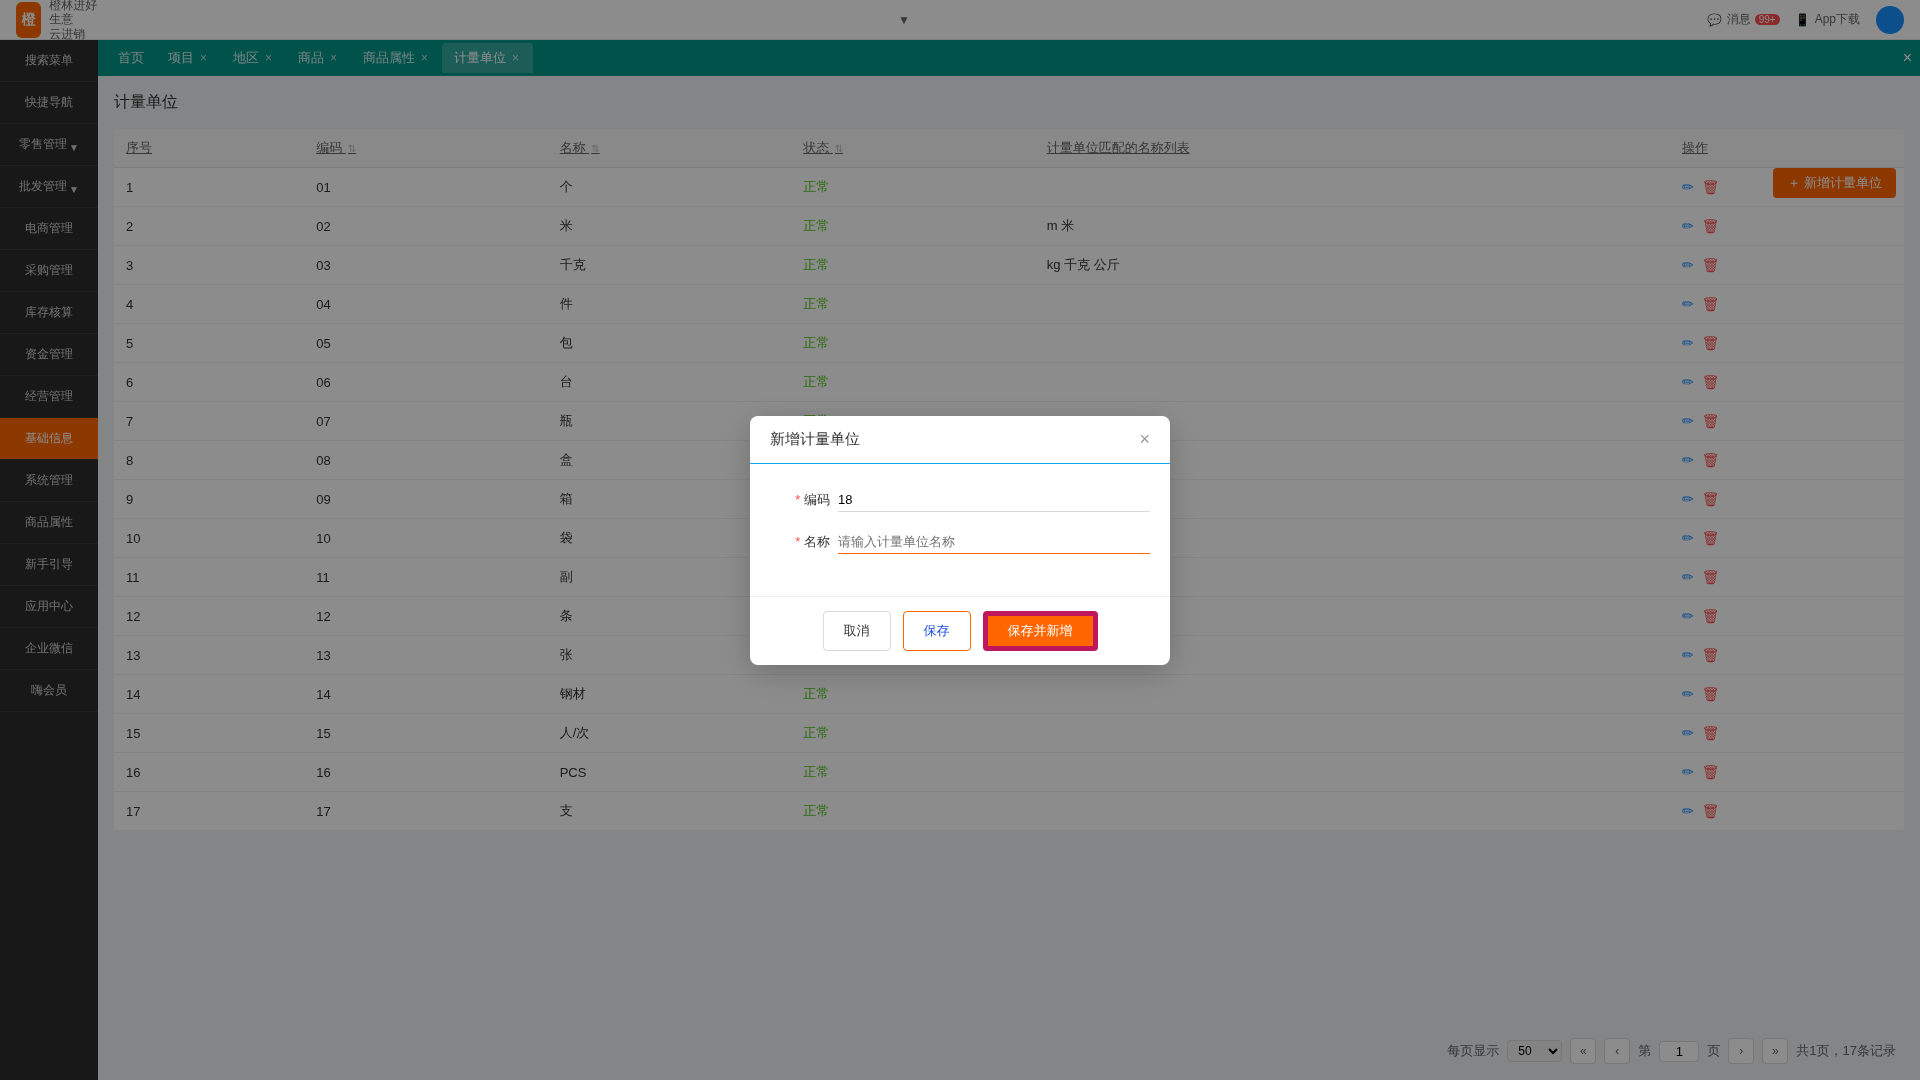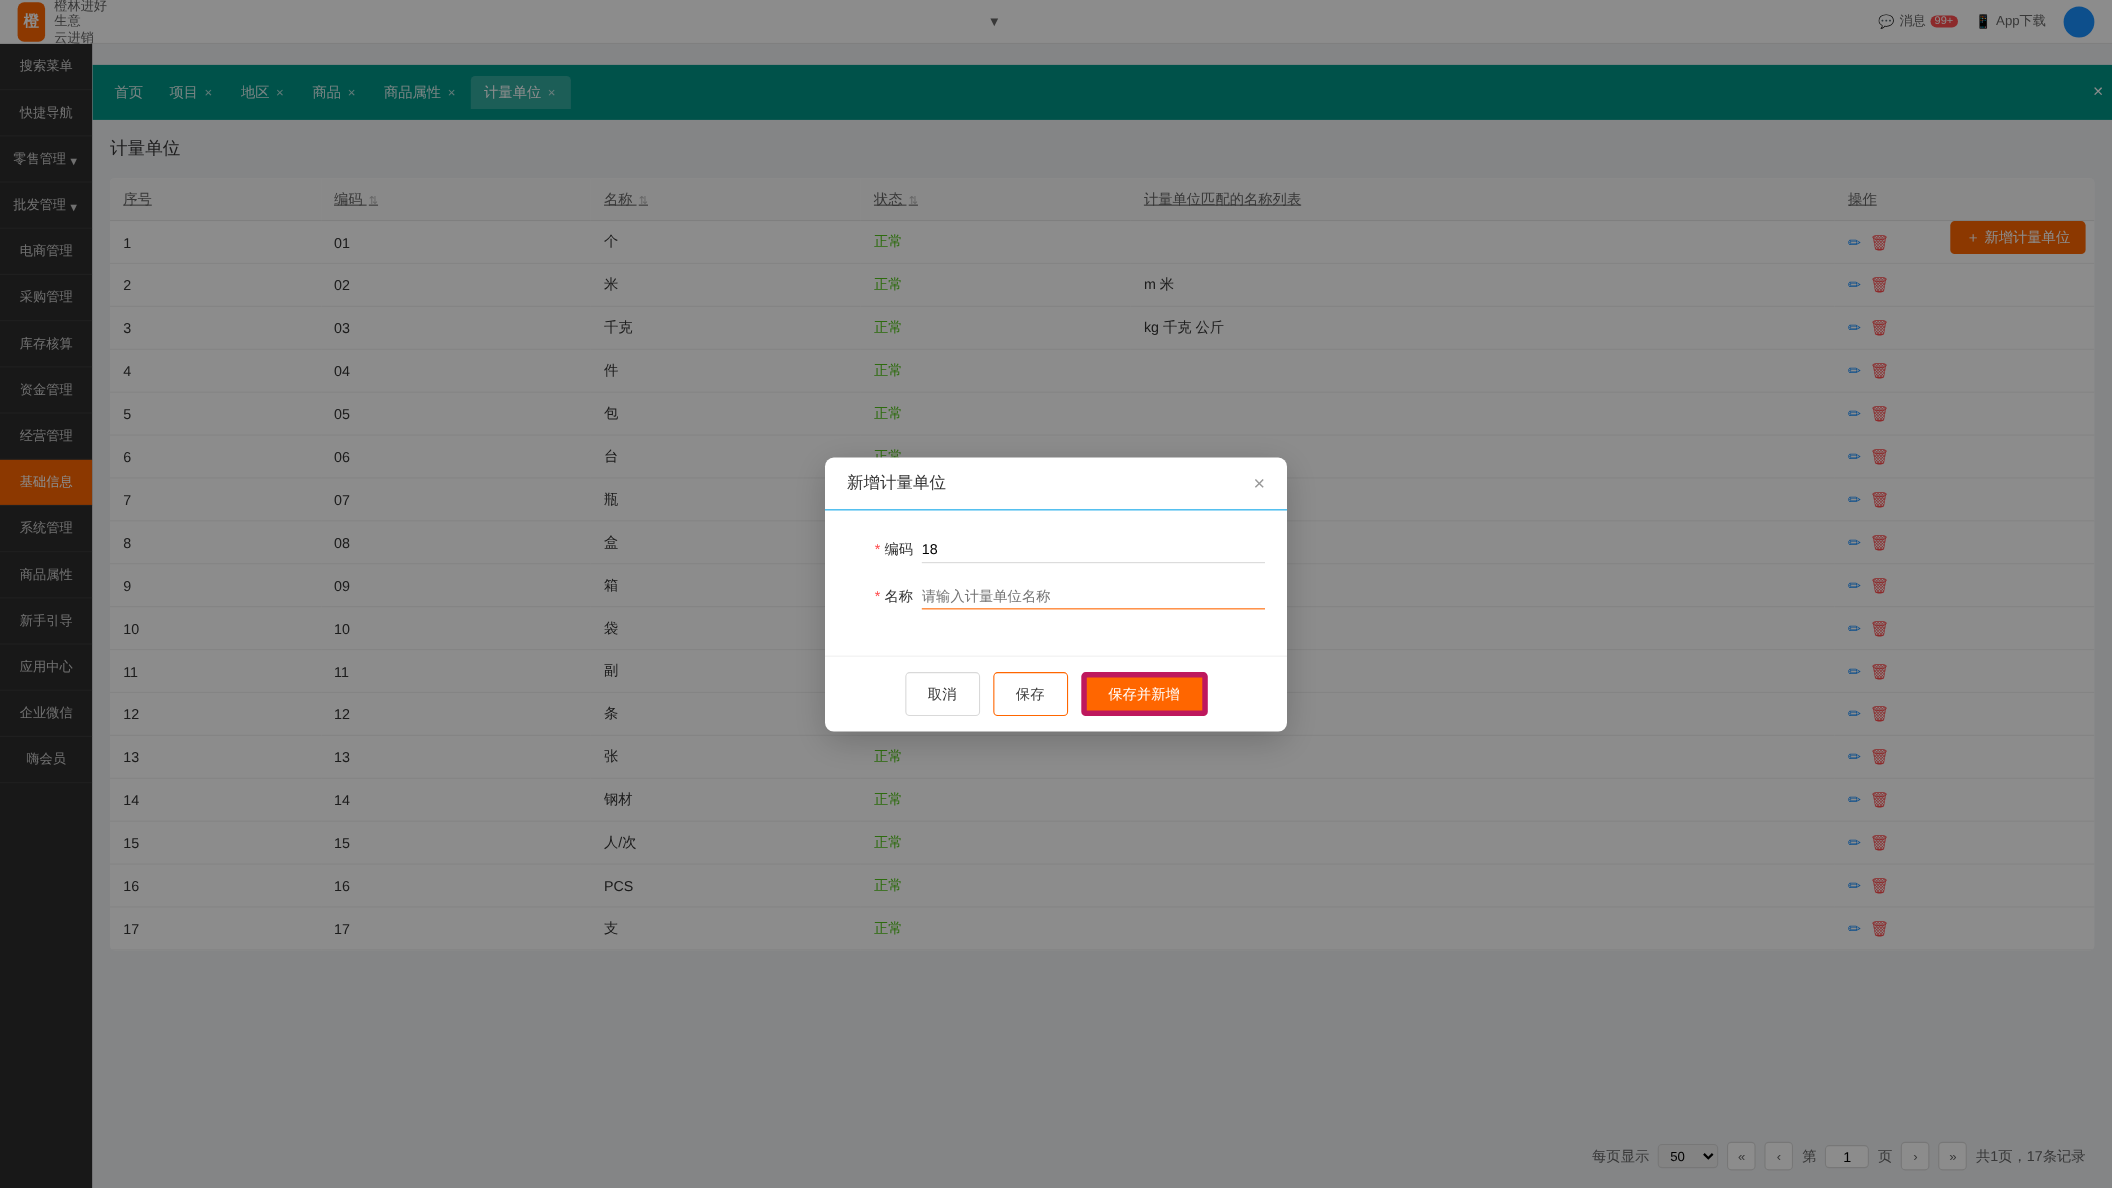--- a/index.html
+++ b/index.html
@@ -22,21 +22,21 @@
     .header-right { display: flex; align-items: center; gap: 16px; }
     .header-btn { display: flex; align-items: center; gap: 4px; color: #666; font-size: 12px; cursor: pointer; }
     .badge { background: #ff4d4f; color: #fff; border-radius: 10px; font-size: 10px; padding: 0 4px; min-width: 16px; text-align: center; }
     .avatar { width: 28px; height: 28px; background: #1890ff; border-radius: 50%; }
 
     
     .main-layout { display: flex; flex: 1; overflow: hidden; }
 
     
     .sidebar {
-      width: 84px;
+      width: 98px;
       background: #2d2d2d;
       color: #ccc;
       display: flex;
       flex-direction: column;
       flex-shrink: 0;
       overflow-y: auto;
     }
     .sidebar-item {
       padding: 12px 8px;
       text-align: center;
@@ -51,23 +51,22 @@
 
     
     .content-area { flex: 1; display: flex; flex-direction: column; overflow: hidden; background: #f0f2f5; }
 
     
     .tab-bar {
       background: #009688;
       display: flex;
       align-items: center;
       padding: 0 8px;
-      height: 50px;
+      height: 36px;
       flex-shrink: 0;
-      margin-top: 19px;
     }
     .tab {
       display: flex;
       align-items: center;
       gap: 4px;
       padding: 6px 12px;
       font-size: 13px;
       color: rgba(255,255,255,0.85);
       cursor: pointer;
       border-radius: 4px 4px 0 0;
@@ -223,21 +222,21 @@
       background: #fff;
       color: #333;
       padding: 6px 20px;
       border-radius: 4px;
       cursor: pointer;
       font-size: 13px;
     }
     .btn-save {
       border: 1px solid #ff6600;
       background: #fff;
-      color: #404040;
+      color: #1d4ed8;
       padding: 6px 20px;
       border-radius: 4px;
       cursor: pointer;
       font-size: 13px;
     }
     .btn-save-new {
       background: #ff6600;
       border: 5px solid #be185d;
       color: #fff;
       padding: 6px 20px;

